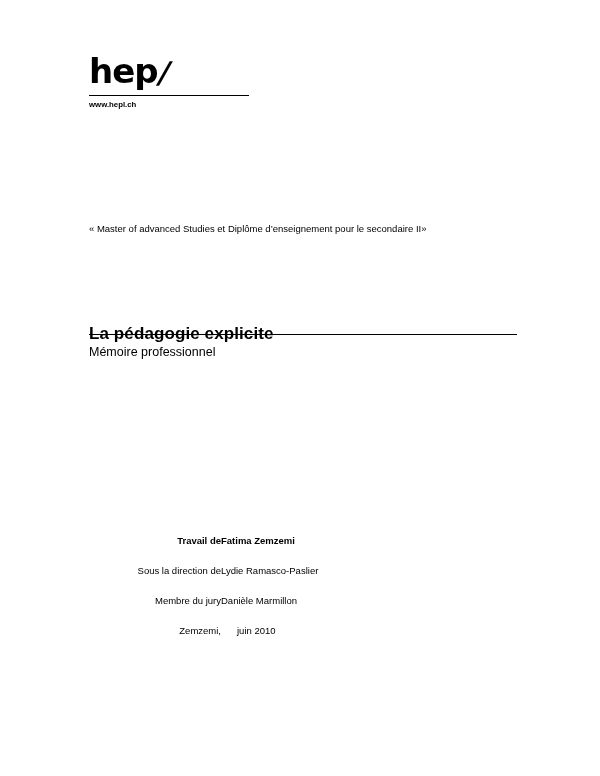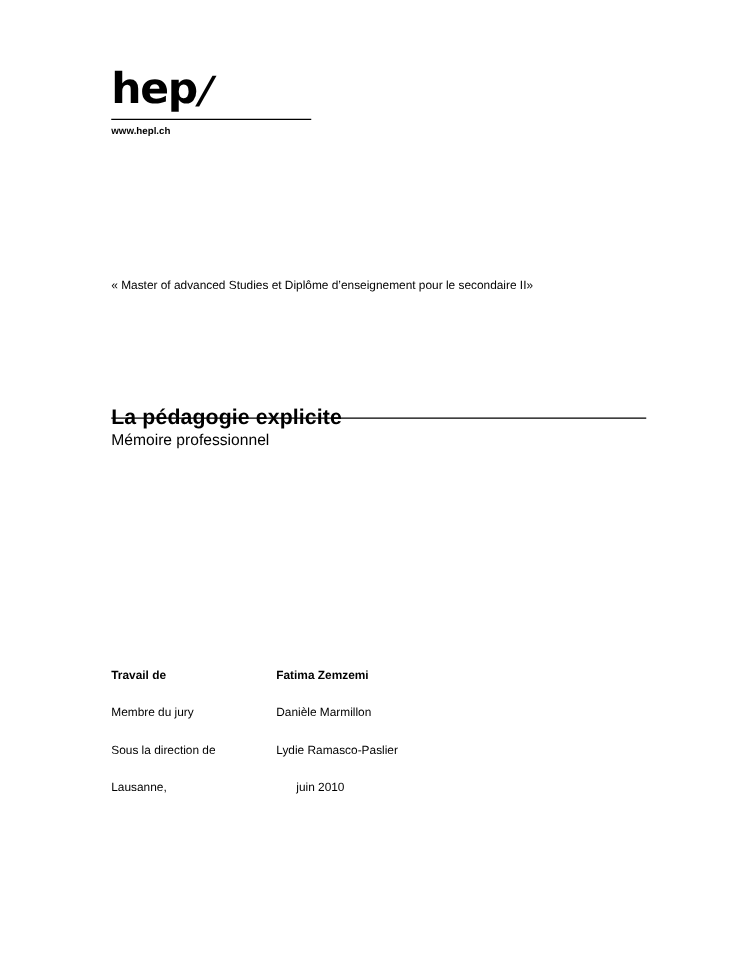--- a/index.html
+++ b/index.html
@@ -118,20 +118,21 @@
   }
   .credits td {
     font-size: 9.5px;
     line-height: 14px;
     padding: 0 0 16px 0;
     vertical-align: top;
     color: #000;
   }
   .credits td.label {
     width: 132px;
+    text-align: right;
   }
   .credits td.value {
     width: 298px;
   }
   .credits tr.head td {
     font-weight: bold;
   }
   .val-date {
     display: inline-block;
     padding-left: 16px;
@@ -154,27 +155,27 @@
   <div class="title-rule"></div>
   <div class="doc-subtitle">Mémoire professionnel</div>
 
   <table class="credits">
     <tbody>
         <tr class="head">
       <td class="label">Travail de</td>
       <td class="value">Fatima Zemzemi</td>
     </tr>
     <tr>
+      <td class="label">Sous la direction de</td>
+      <td class="value">Lydie Ramasco-Paslier</td>
+    </tr>
+    <tr>
       <td class="label">Membre du jury</td>
       <td class="value">Danièle Marmillon</td>
     </tr>
     <tr>
-      <td class="label">Sous la direction de</td>
-      <td class="value">Lydie Ramasco-Paslier</td>
-    </tr>
-    <tr>
-      <td class="label">Lausanne,</td>
+      <td class="label">Zemzemi,</td>
       <td class="value"><span class="val-date">juin 2010</span></td>
     </tr>
   </tbody>
     </table>
 
 </div>
 
 </body></html>

